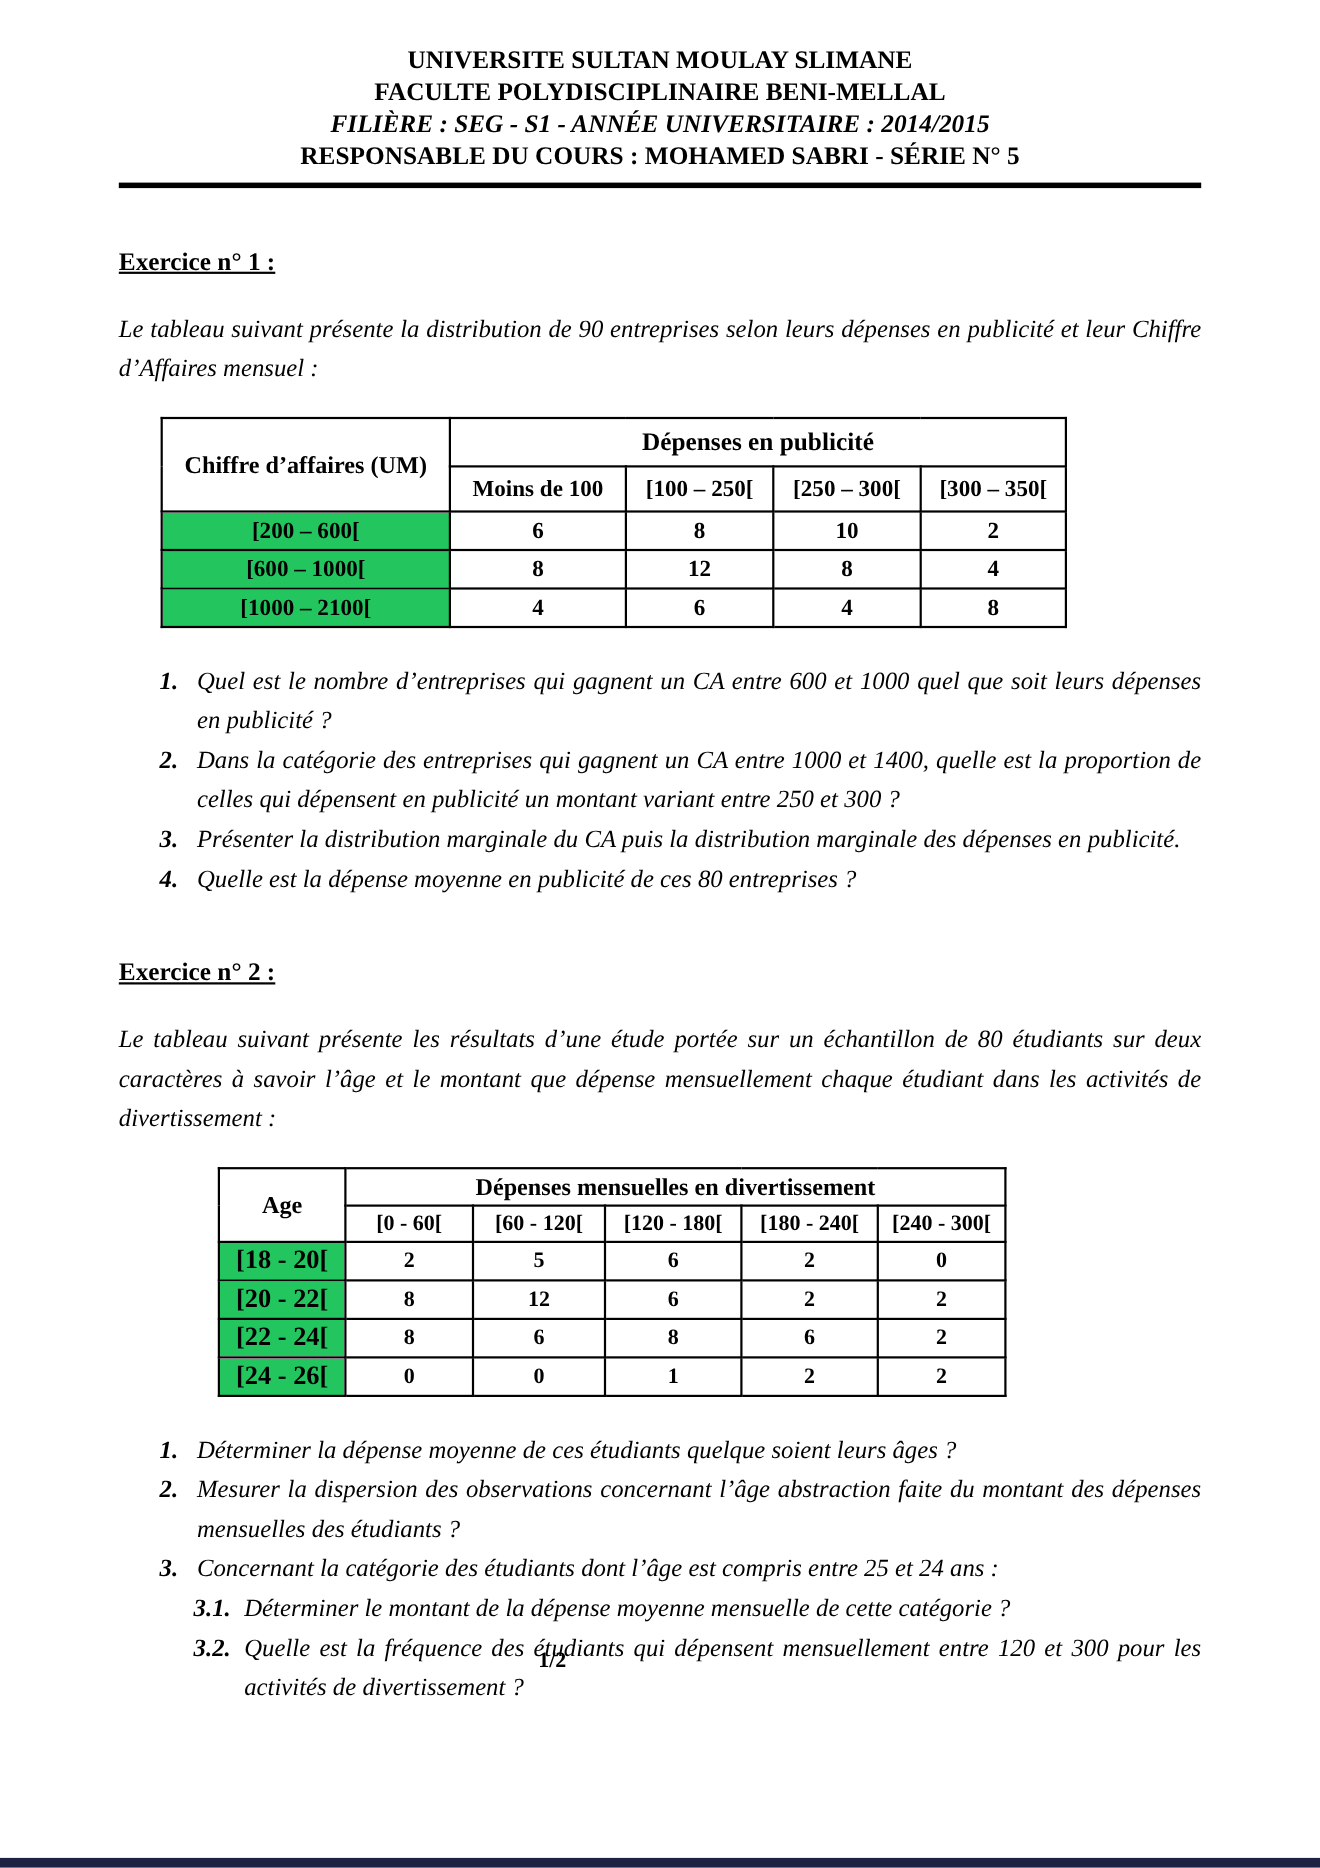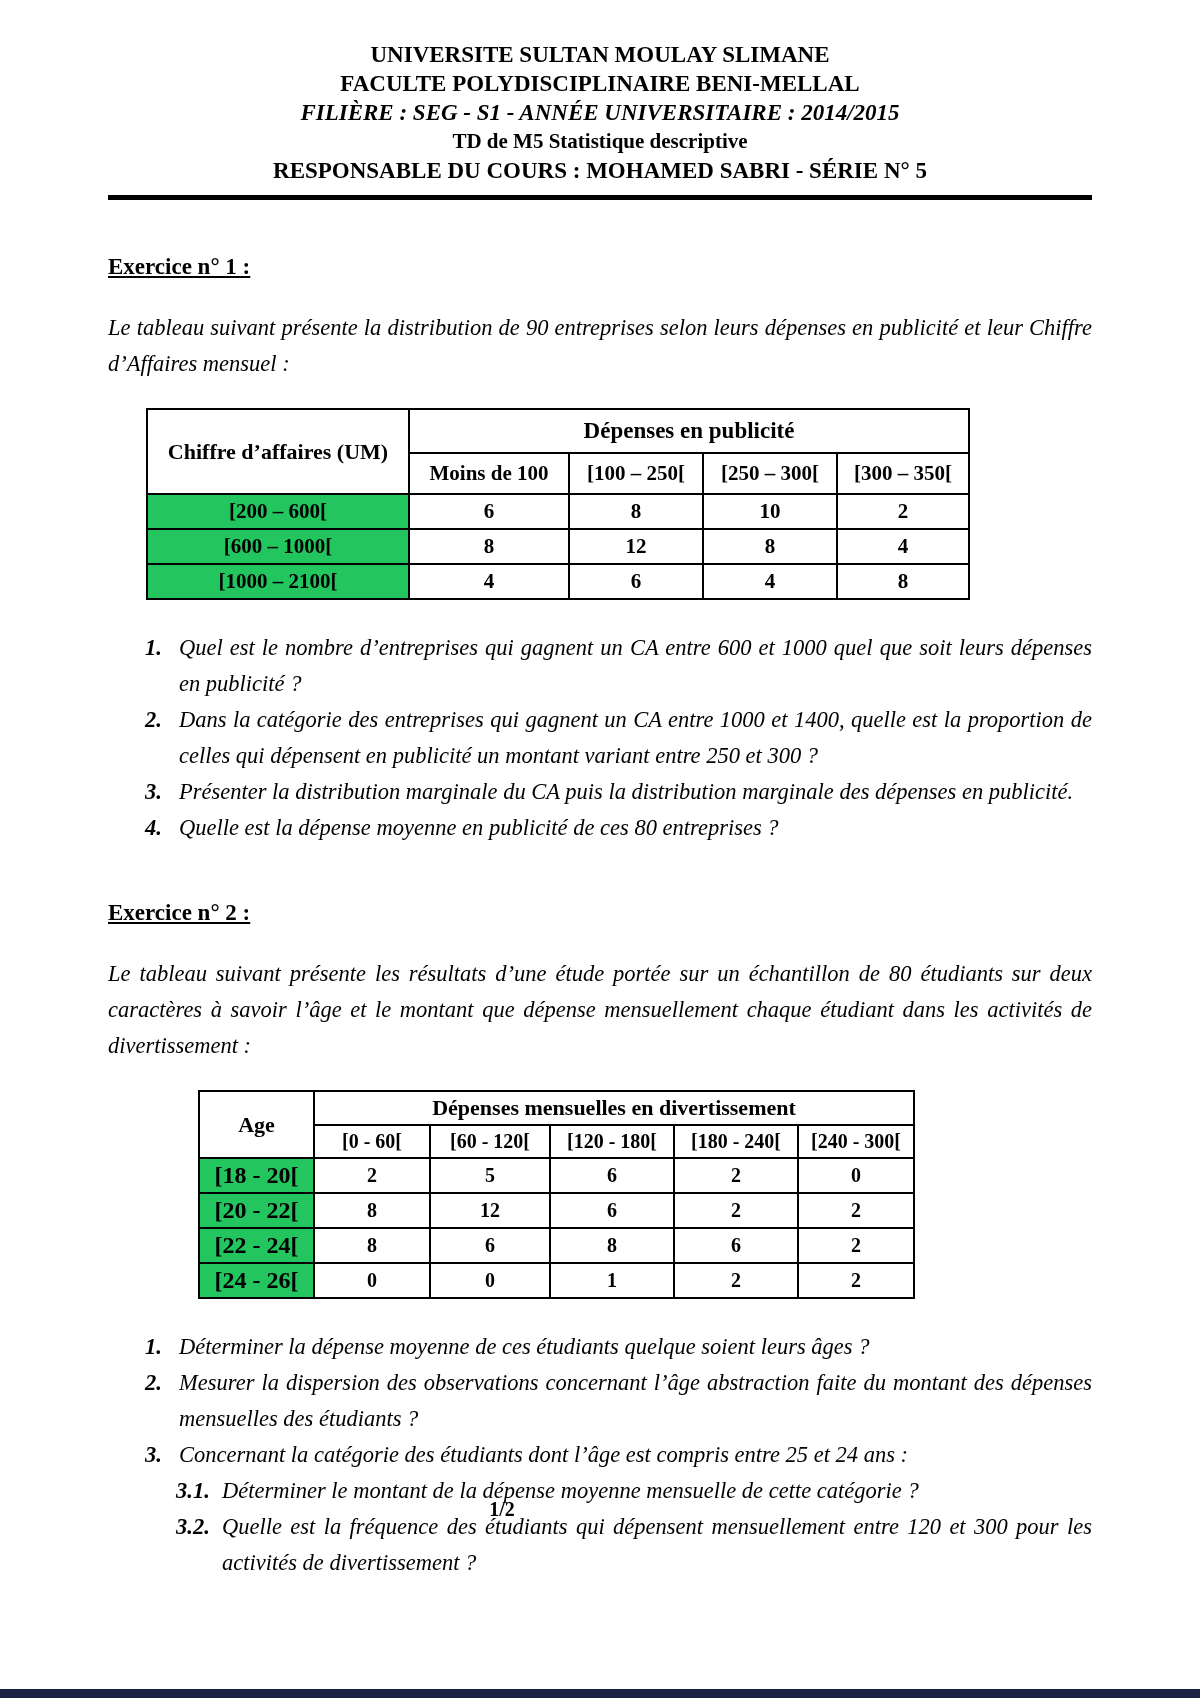--- a/index.html
+++ b/index.html
@@ -83,21 +83,20 @@
 </style>
 </head>
 <body>
 
 <div class="page">
 
   <div class="doc-header">
     <span class="h-line">UNIVERSITE SULTAN MOULAY SLIMANE</span>
     <span class="h-line">FACULTE POLYDISCIPLINAIRE BENI-MELLAL</span>
     <span class="h-line h-italic">FILIÈRE : SEG - S1 - ANNÉE UNIVERSITAIRE : 2014/2015</span>
-    <span class="h-line h-small">TD de M5 Statistique descriptive</span>
     <span class="h-line">RESPONSABLE DU COURS : MOHAMED SABRI - SÉRIE N° 5</span>
   </div>
   <div class="rule"></div>
 
   <div class="ex-title">Exercice n° 1 :</div>
   <p class="intro">Le tableau suivant présente la distribution de 90 entreprises selon leurs dépenses en publicité et leur Chiffre d’Affaires mensuel :</p>
 
   <table class="data-table t1">
     <colgroup>
         <col style="width:262px">

